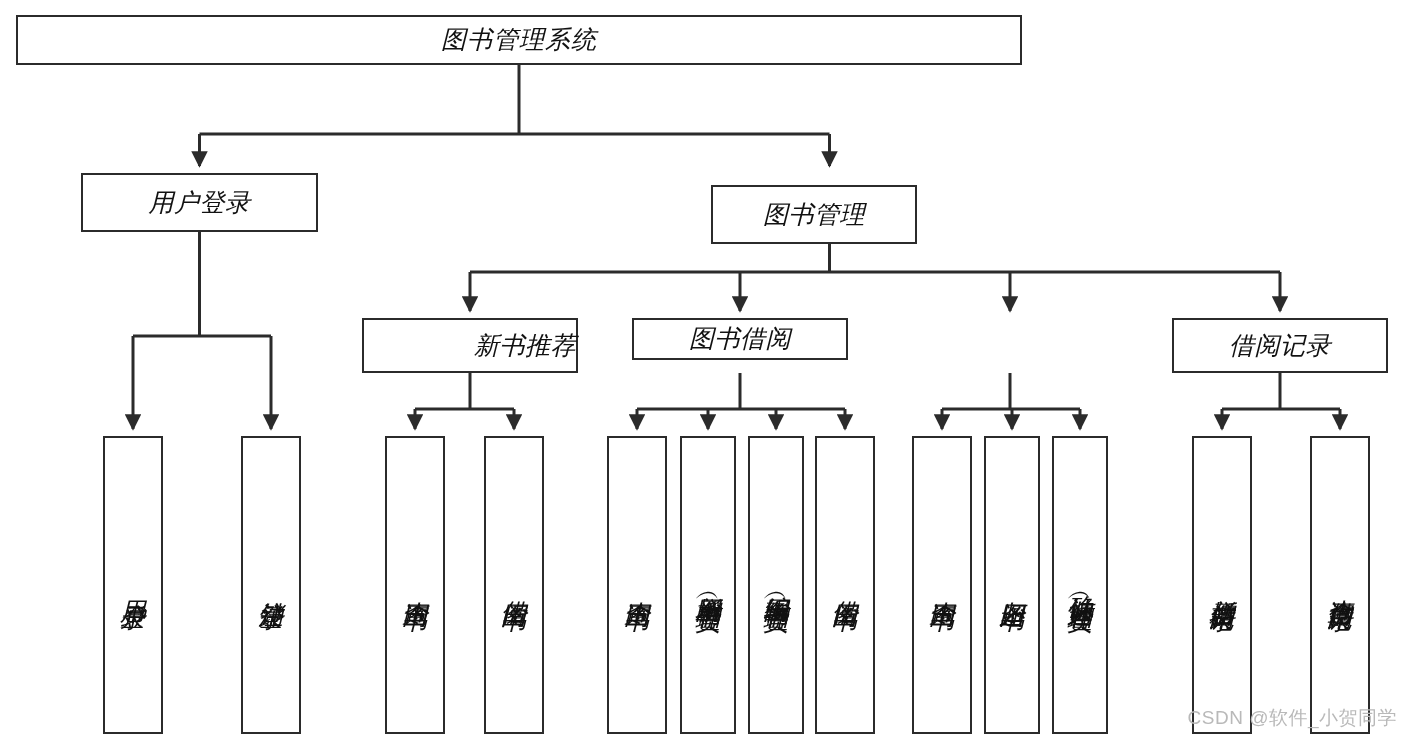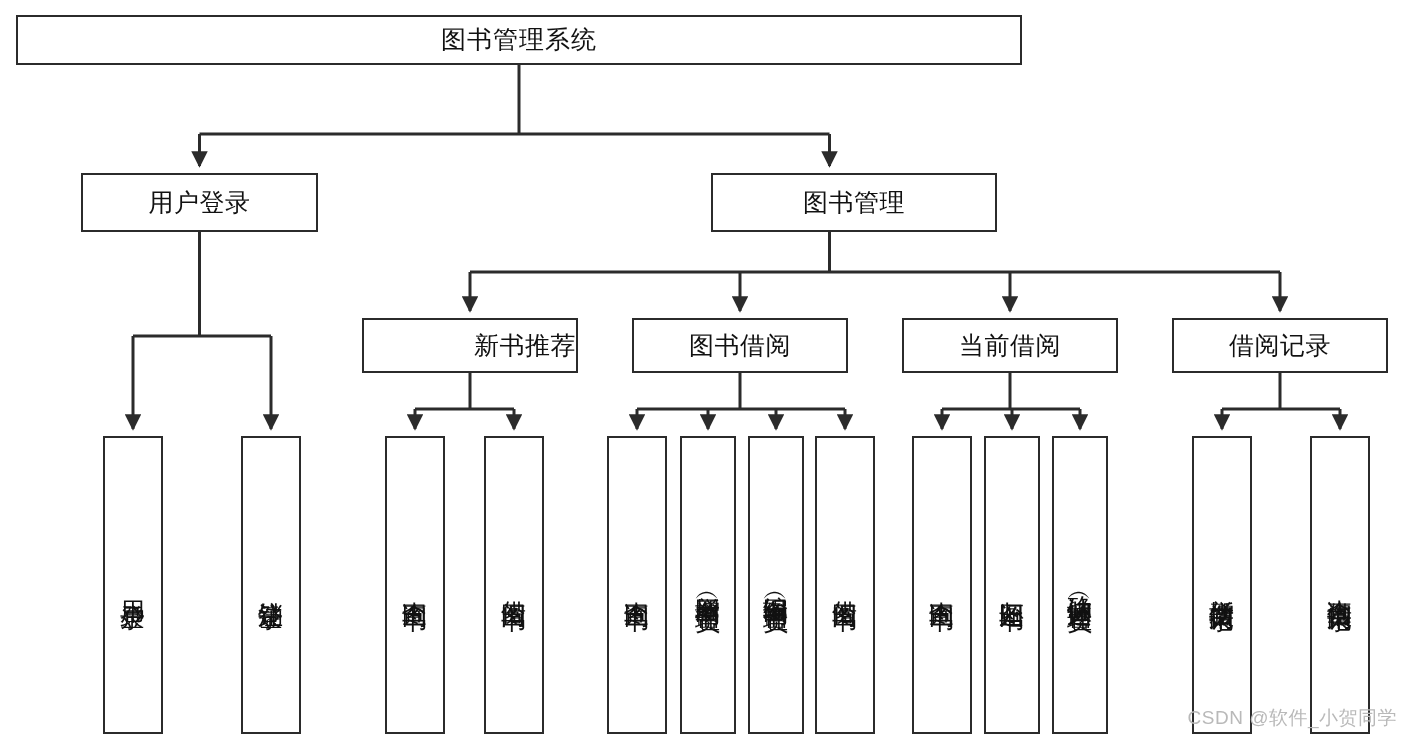--- a/index.html
+++ b/index.html
@@ -27,20 +27,21 @@
   .node {
     position: absolute;
     box-sizing: border-box;
     background: #ffffff;
     border: 2.5px solid #2b2b2b;
     display: flex;
     align-items: center;
     justify-content: center;
     color: #111111;
     z-index: 2;
+    font-style: italic;
   }
   .node-h .label {
     font-size: 25px;
     line-height: 1.1;
     letter-spacing: 0.5px;
     white-space: nowrap;
   }
   .node-root .label {
     font-size: 25px;
     letter-spacing: 1px;
@@ -124,32 +125,29 @@
     </g>
   </svg>
 
   <div class="node node-h node-root" style="left:16px; top:15px; width:1006px; height:50px;">
     <span class="label">图书管理系统</span>
   </div>
 
   <div class="node node-h" style="left:81px; top:173px; width:237px; height:59px;">
     <span class="label">用户登录</span>
   </div>
-  <div class="node node-h" style="left:711px; top:173px; width:286px; height:59px;">
+  <div class="node node-h" style="left:711px; top:185px; width:206px; height:59px;">
     <span class="label">图书管理</span>
   </div>
 
   <div class="node node-h" style="left:362px; top:318px; width:216px; height:55px;justify-content:flex-end;">
     <span class="label">新书推荐</span>
   </div>
-  <div class="node node-h" style="left:632px; top:318px; width:216px; height:55px;text-align:center;">
+  <div class="node node-h" style="left:632px; top:318px; width:216px; height:42px;text-align:center;">
     <span class="label">图书借阅</span>
-  </div>
-  <div class="node node-h" style="left:902px; top:318px; width:216px; height:55px;">
-    <span class="label">当前借阅</span>
   </div>
   <div class="node node-h" style="left:1172px; top:318px; width:216px; height:55px;">
     <span class="label">借阅记录</span>
   </div>
 
   <div class="node node-v" style="left:103px; top:436px; width:60px; height:298px;">
     <span class="label">用户登录</span>
   </div>
   <div class="node node-v" style="left:241px; top:436px; width:60px; height:298px;">
     <span class="label">注销登录</span>

